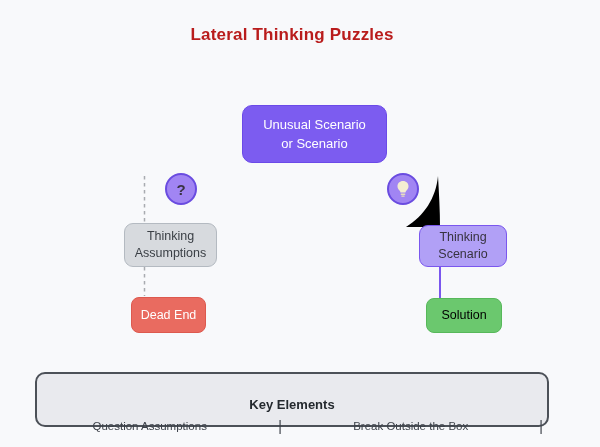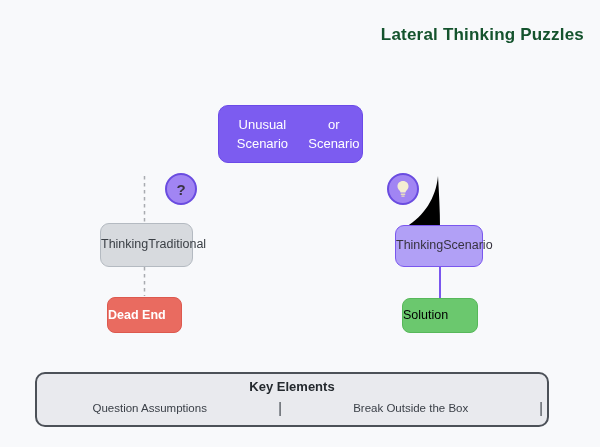--- a/index.html
+++ b/index.html
@@ -8,37 +8,38 @@
     font-family: "Liberation Sans", sans-serif;
     background: #f8f9fb;
     position: relative;
     overflow: hidden;
   }
   .stage { position: absolute; inset: 0; width: 600px; height: 447px; }
 
   .title {
     position: absolute;
     left: 0; top: 25px; width: 584px;
-    text-align: right;
+    text-align: center;
     font-size: 17px;
     font-weight: 700;
-    color: #14532d;
+    color: #b91c1c;
     letter-spacing: 0.2px;
   }
 
   svg.connectors { position: absolute; inset: 0; width: 600px; height: 447px; }
 
   .node {
     position: absolute;
     display: flex;
-    flex-direction: row;
+    flex-direction: column;
     align-items: center;
-    justify-content: flex-start;
+    justify-content: center;
     text-align: center;
     line-height: 1.5;
+    margin-left: 24px;
   }
   .node span { display: block; }
 
   .scenario {
     left: 218px; top: 105px; width: 145px; height: 58px;
     background: #7c5cf0;
     border: 1px solid #6b4ae8;
     border-radius: 10px;
     color: #ffffff;
     font-size: 13px;
@@ -61,21 +62,20 @@
     font-size: 12.5px;
     line-height: 1.4;
   }
   .dead-end {
     left: 107px; top: 297px; width: 75px; height: 36px;
     background: #e96b60;
     border: 1px solid #dd594e;
     border-radius: 8px;
     color: #ffffff;
     font-size: 12.5px;
-    font-weight: bold;
   }
   .solution {
     left: 402px; top: 298px; width: 76px; height: 35px;
     background: #6bc86e;
     border: 1px solid #57b85a;
     border-radius: 8px;
     color: #000000;
     font-size: 12.5px;
   }
 
@@ -91,21 +91,21 @@
   }
   .q-circle { left: 165px; top: 173px; color: #3a3344; font-weight: 700; font-size: 15px; }
   .bulb-circle { left: 387px; top: 173px; }
 
   .key-box {
     position: absolute;
     left: 35px; top: 372px; width: 514px; height: 55px;
     background: #e9eaee;
     border: 2px solid #4c5158;
     border-radius: 10px;
-    padding-top: 5px;
+    padding-top: 23px;
   }
   .key-title {
     text-align: center;
     font-size: 13px;
     font-weight: 700;
     color: #24292e;
   }
   .key-row {
     display: flex;
     align-items: center;
@@ -150,21 +150,21 @@
   <div class="icon-circle bulb-circle">
     <svg width="16" height="18" viewBox="0 0 16 18">
       <path d="M8 1 C4.7 1 2.5 3.3 2.5 6.2 C2.5 8.2 3.6 9.5 4.5 10.6 C5.1 11.3 5.5 11.9 5.5 12.6 L10.5 12.6 C10.5 11.9 10.9 11.3 11.5 10.6 C12.4 9.5 13.5 8.2 13.5 6.2 C13.5 3.3 11.3 1 8 1 Z" fill="#f4edd2"></path>
       <rect x="5.6" y="13.4" width="4.8" height="1.6" rx="0.8" fill="#e8dfbd"></rect>
       <rect x="6.2" y="15.4" width="3.6" height="1.4" rx="0.7" fill="#e8dfbd"></rect>
     </svg>
   </div>
 
   <div class="node traditional">
     <span>Thinking</span>
-    <span>Traditional</span>
+    <span>Assumptions</span>
   </div>
 
   <div class="node lateral">
     <span>Thinking</span>
     <span>Scenario</span>
   </div>
 
   <div class="node dead-end">
     <span>Dead End</span>
   </div>

